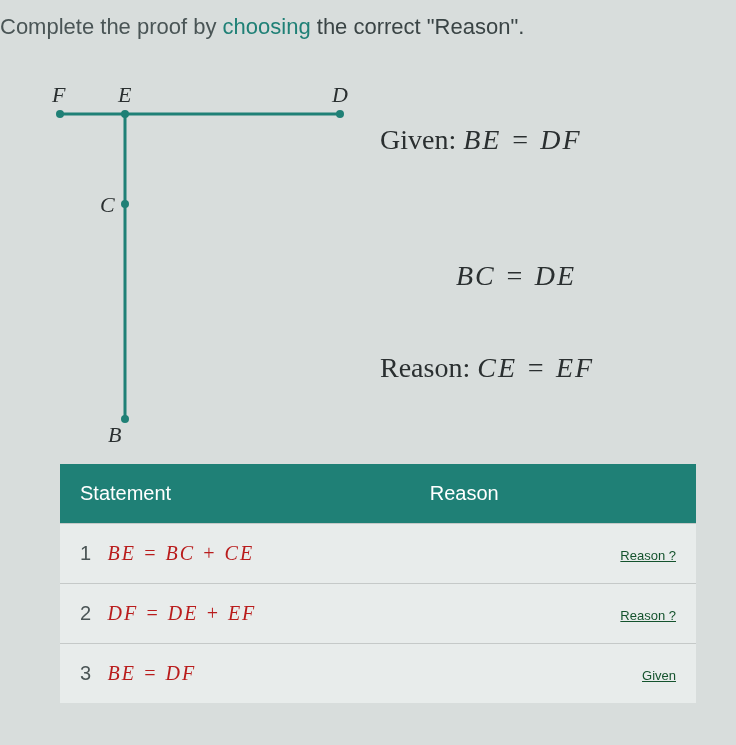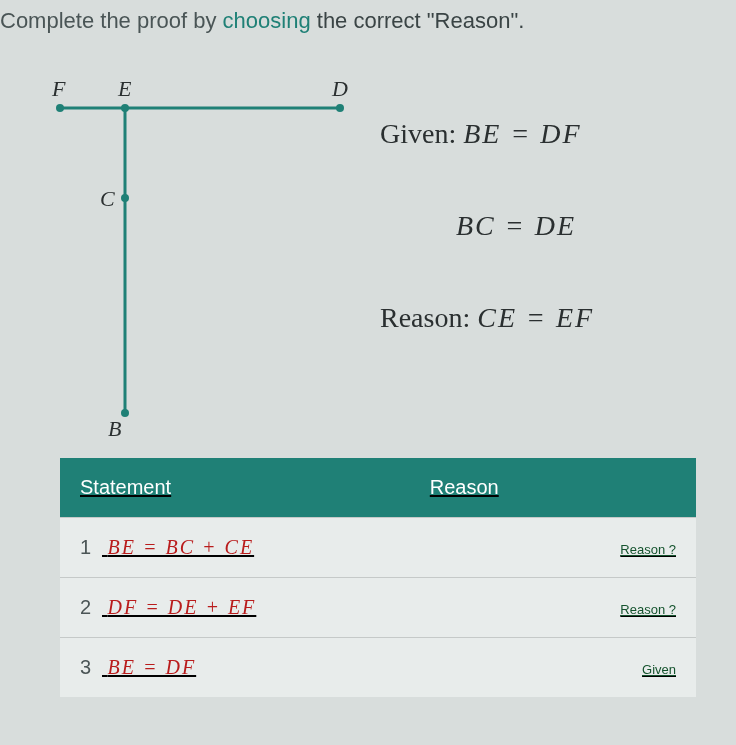--- a/index.html
+++ b/index.html
@@ -9,20 +9,21 @@
       width: 736px;
       height: 745px;
       overflow: hidden;
       position: relative;
     }
     .instruction {
       font-size: 22px;
       color: #4a5556;
       padding: 8px 4px 4px 0;
       font-weight: 500;
+      margin-top: 6px;
     }
     .instruction .highlight { color: #1f8076; }
     .instruction .quoted { color: #3a4445; }
     .upper-area {
       display: flex;
       padding: 20px 20px 10px 20px;
     }
     .diagram-box {
       width: 350px;
       height: 380px;
@@ -42,21 +43,21 @@
       display: flex;
       flex-direction: column;
       gap: 60px;
       font-family: "Times New Roman", serif;
       font-size: 28px;
       color: #2a2f30;
     }
     .givens .line { white-space: nowrap; }
     .givens .lbl { font-style: normal; }
     .givens .eq { font-style: italic; letter-spacing: 2px; }
-    .table-wrap { padding: 10px 40px 0 60px; text-decoration: underline; }
+    .table-wrap { padding: 10px 40px 0 60px; }
     table {
       width: 100%;
       border-collapse: collapse;
       background: #e8eceb;
     }
     thead tr { background: #1f8076; color: #ffffff; }
     th {
       text-align: left;
       padding: 18px 20px;
       font-weight: 500;
@@ -113,21 +114,21 @@
     <div class="pt-label" style="left:312px; top:18px;">D</div>
     <div class="pt-label" style="left:80px; top:128px;">C</div>
     <div class="pt-label" style="left:88px; top:358px;">B</div>
   </div>
 
   <div class="givens">
     <div class="line">
       <span class="lbl">Given:</span>
       <span class="eq">BE = DF</span>
     </div>
-    <div class="line" style="padding-left:76px;">
+    <div class="line" style="padding-left:76px;margin-top:44px;">
       <span class="eq">BC = DE</span>
     </div>
     <div class="line">
       <span class="lbl">Reason:</span>
       <span class="eq">CE = EF</span>
     </div>
   </div>
 </div>
 
 <div class="table-wrap">

